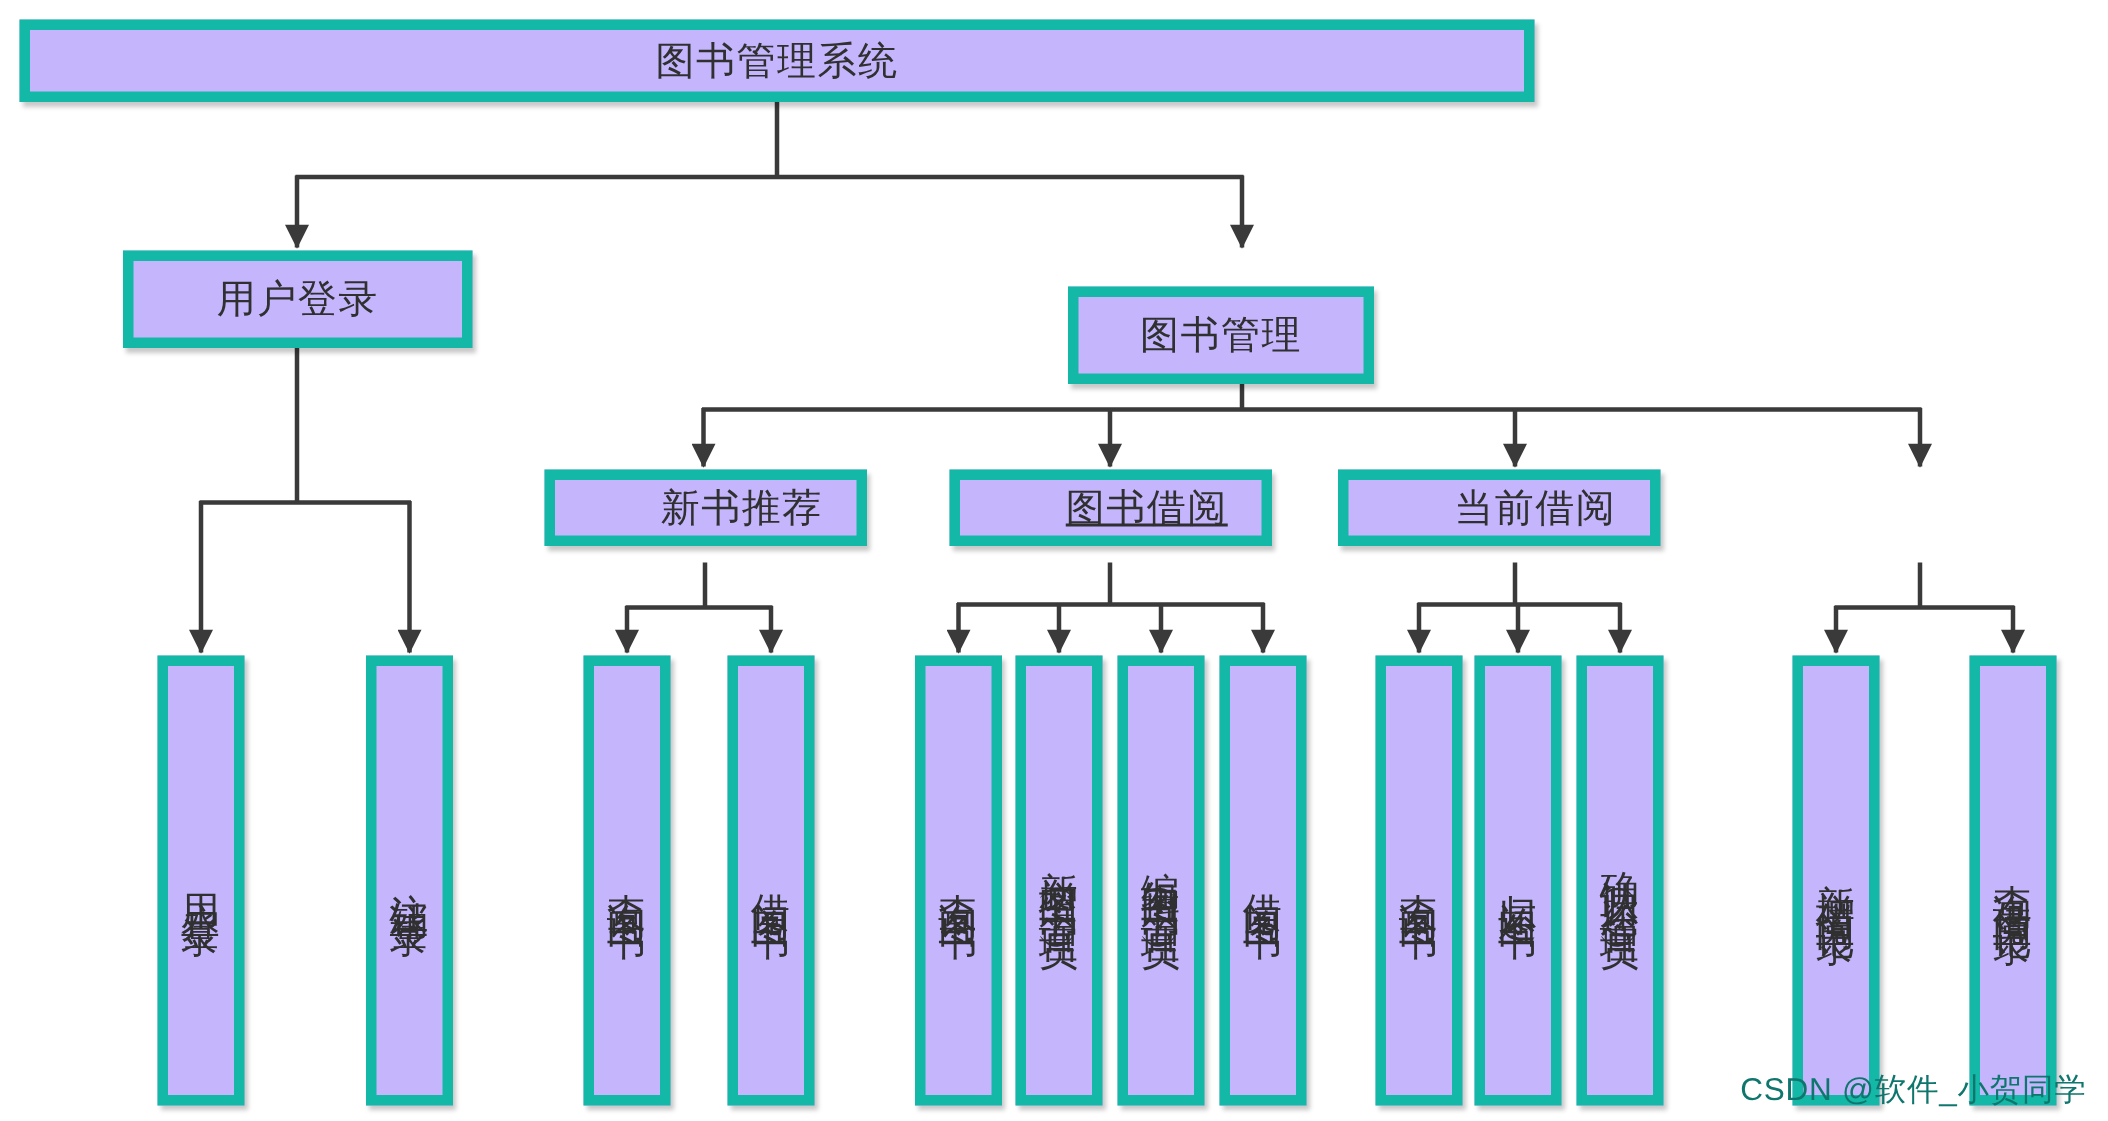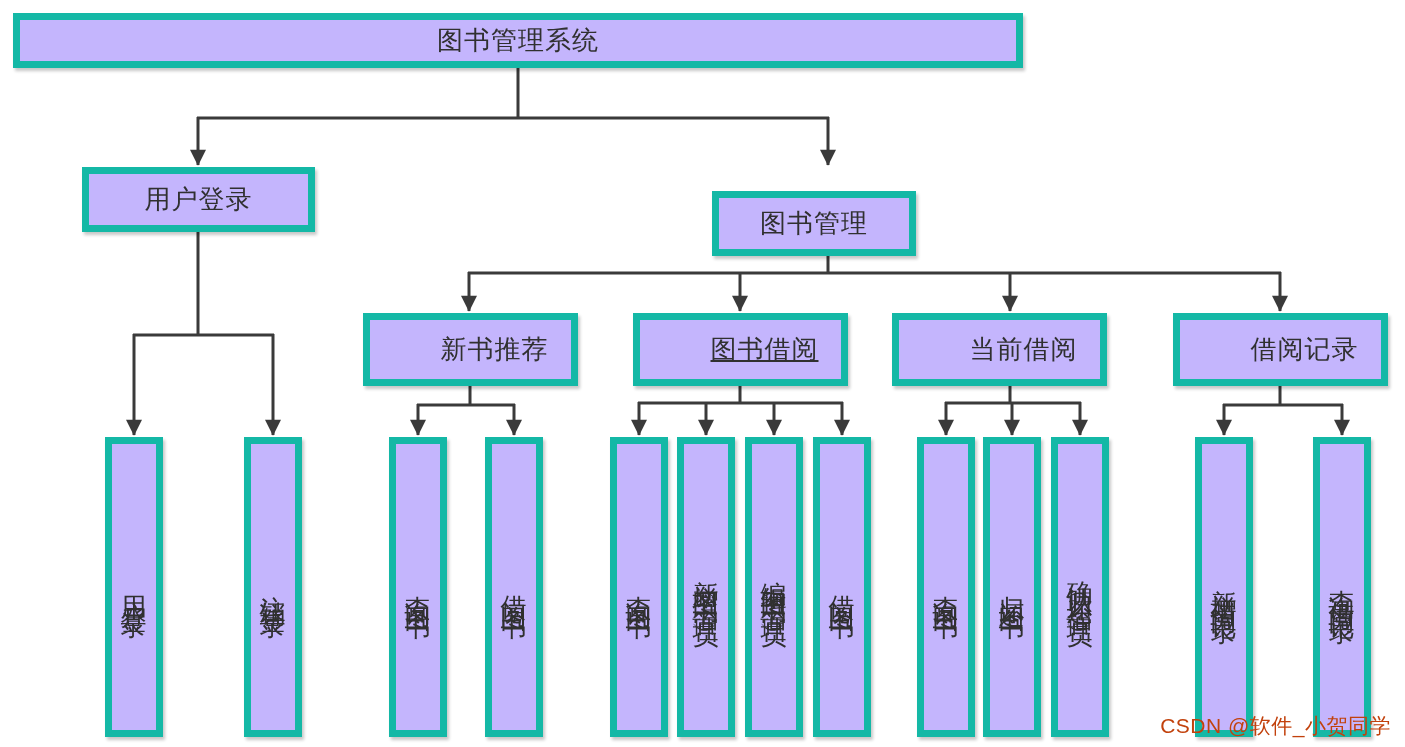--- a/index.html
+++ b/index.html
@@ -26,33 +26,33 @@
   .vbox .vtext{
     writing-mode:vertical-rl;
     text-orientation:mixed;
     letter-spacing:6px;
     line-height:1;
   }
   
   .root{left:13px;top:13px;width:1010px;height:55px;}
   .l2a{left:82px;top:167px;width:233px;height:65px;}
   .l2b{left:712px;top:167px;width:204px;height:65px;margin-top:24px;}
-  .l3{top:313px;width:215px;height:73px;padding-left:48px;}
+  .l3{top:313px;width:215px;height:51px;padding-left:48px;}
   .l3a{left:363px;} .l3b{left:633px;text-decoration:underline;} .l3c{left:892px;} .l3d{left:1173px;}
   .leaf{top:437px;width:58px;height:300px;}
   .g1a{left:105px;} .g1b{left:244px;}
   .g2a{left:389px;} .g2b{left:485px;}
   .g3a{left:610px;} .g3b{left:677px;} .g3c{left:745px;} .g3d{left:813px;}
   .g4a{left:917px;} .g4b{left:983px;} .g4c{left:1051px;}
   .g5a{left:1195px;} .g5b{left:1313px;}
   #watermark{
     position:absolute;
     right:14px;top:712px;
     font-size:21px;
-    color:#c2410c;
+    color:#0f766e;
     letter-spacing:0.5px;
     z-index:3;
     white-space:nowrap;
   }
 </style>
 </head>
 <body>
 
 <div id="canvas">
 
@@ -97,21 +97,20 @@
   </svg>
 
   <div class="box hbox root">图书管理系统</div>
 
   <div class="box hbox l2a">用户登录</div>
   <div class="box hbox l2b">图书管理</div>
 
   <div class="box hbox l3 l3a">新书推荐</div>
   <div class="box hbox l3 l3b">图书借阅</div>
   <div class="box hbox l3 l3c">当前借阅</div>
-  <div class="box hbox l3 l3d">借阅记录</div>
 
   <div class="box vbox leaf g1a">
     <span class="vtext">用户登录</span>
   </div>
   <div class="box vbox leaf g1b">
     <span class="vtext">注销登录</span>
   </div>
 
   <div class="box vbox leaf g2a">
     <span class="vtext">查询图书</span>

